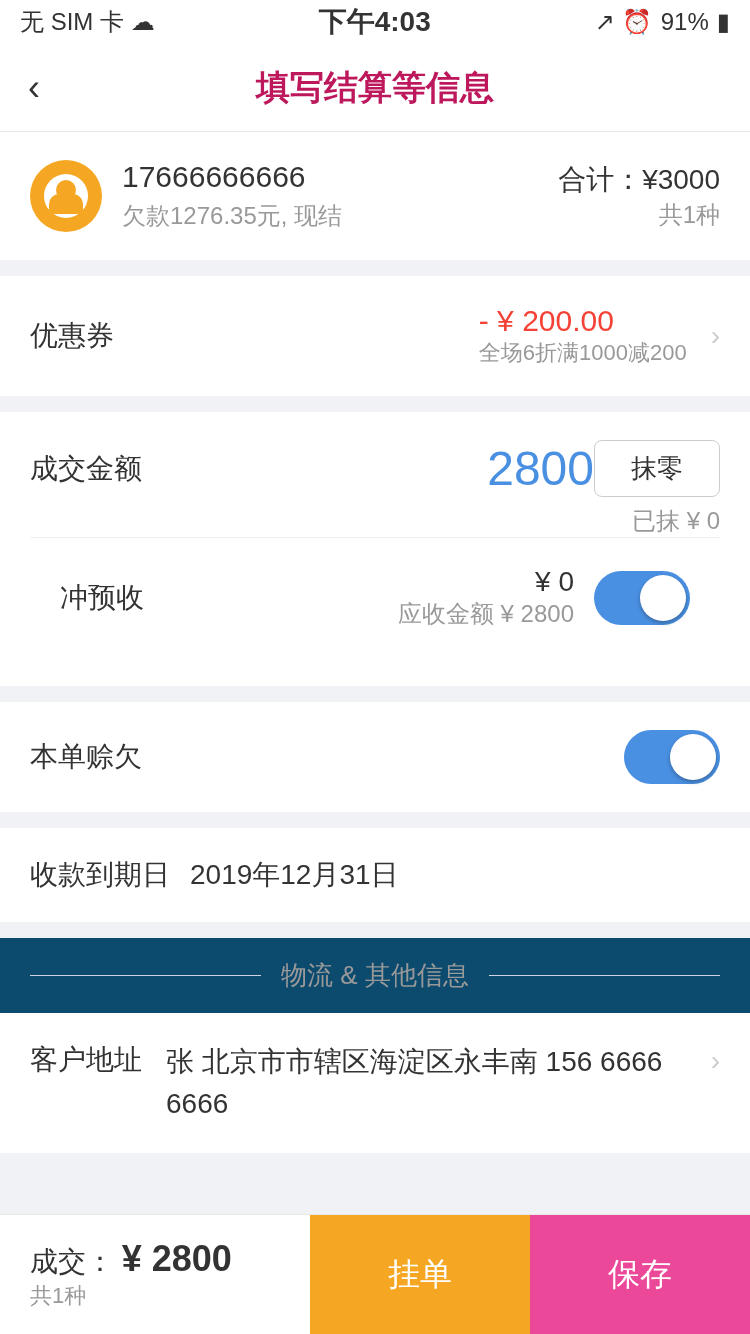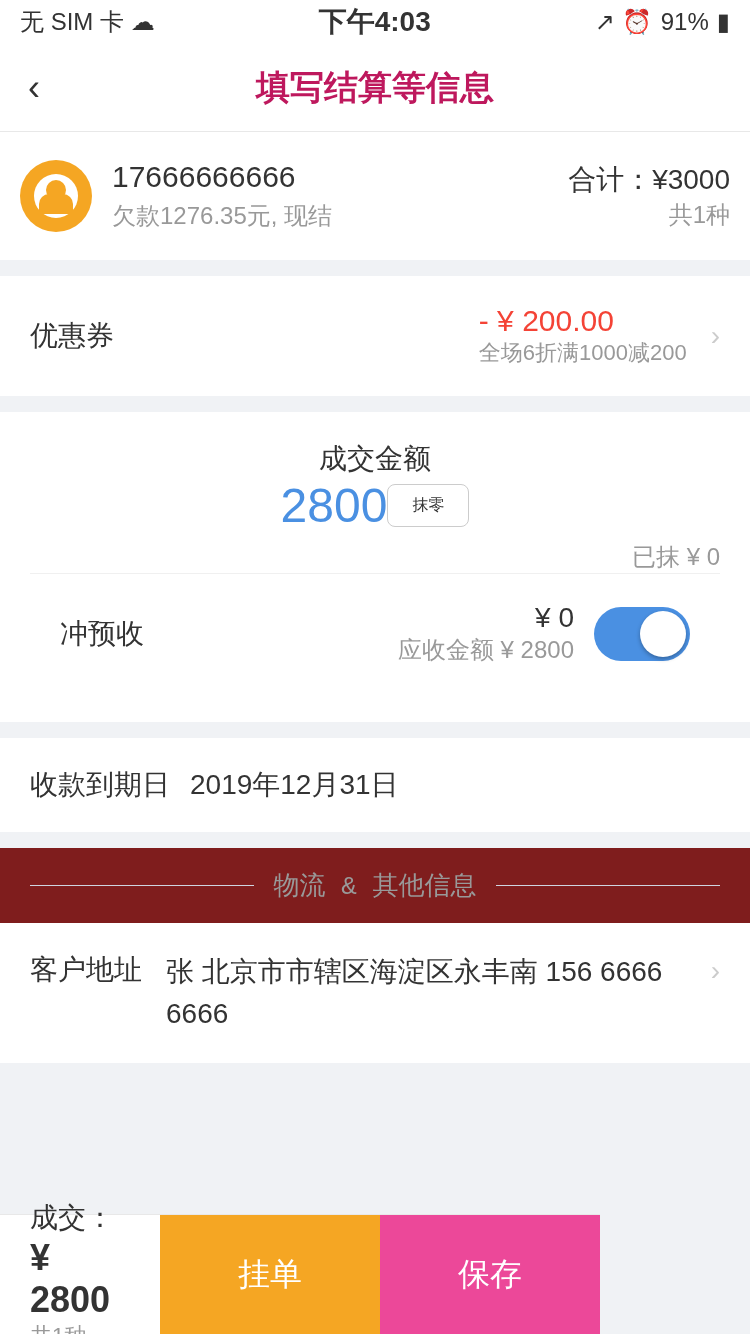--- a/index.html
+++ b/index.html
@@ -53,21 +53,21 @@
 
     
     .content {
       flex: 1;
       padding-bottom: 120px;
     }
 
     
     .customer-card {
       background: #fff;
-      padding: 28px 20px;
+      padding: 28px 30px;
       display: flex;
       align-items: center;
       justify-content: space-between;
       margin-bottom: 16px;
     }
     .customer-left {
       display: flex;
       align-items: center;
       gap: 20px;
     }
@@ -140,30 +140,29 @@
     .deal-section {
       background: #fff;
       padding: 28px 30px;
       margin-bottom: 16px;
     }
     .deal-row {
       display: flex;
       align-items: center;
       justify-content: space-between;
       margin-bottom: 8px;
-      flex-direction: column;
     }
     .deal-label { font-size: 28px; color: #333; }
     .deal-amount-right { display: flex; align-items: center; gap: 0; }
     .deal-number { font-size: 48px; font-weight: 500; color: #4a90e2; }
     .round-btn {
       border: 1px solid #ccc;
       border-radius: 8px;
-      padding: 10px 24px;
-      font-size: 16px;
+      padding: 10px 36px;
+      font-size: 26px;
       color: #333;
       background: #fff;
       cursor: pointer;
     }
     .deal-sub { font-size: 24px; color: #999; text-align: right; }
 
     
     .prepay-row {
       display: flex;
       align-items: center;
@@ -213,26 +212,25 @@
       background: #fff;
       padding: 28px 30px;
       margin-bottom: 16px;
     }
     .duedate-row { display: flex; align-items: center; gap: 20px; }
     .duedate-label { font-size: 28px; color: #333; font-family: Liberation Serif, serif; }
     .duedate-value { font-size: 28px; color: #333; }
 
     
     .divider-section {
-      background: #7f1d1d;
+      background: #0c4a6e;
       padding: 20px 30px;
       display: flex;
       align-items: center;
       margin-bottom: 0;
-      font-family: Liberation Mono, monospace;
     }
     .divider-line { flex: 1; height: 1px; background: #d0d4e0; }
     .divider-text { font-size: 26px; color: #999; padding: 0 20px; }
 
     
     .address-section {
       background: #fff;
       padding: 28px 30px;
       margin-bottom: 16px;
       display: flex;
@@ -240,21 +238,21 @@
       justify-content: space-between;
     }
     .address-label { font-size: 28px; color: #333; flex-shrink: 0; width: 120px; }
     .address-value { font-size: 28px; color: #333; flex: 1; margin: 0 16px; line-height: 1.5; }
     .address-chevron { font-size: 28px; color: #ccc; padding-top: 4px; }
 
     
     .bottom-bar {
       position: fixed;
       bottom: 0;
-      width: 600px;
+      width: 750px;
       height: 120px;
       background: #fff;
       display: flex;
       align-items: center;
       border-top: 1px solid #e8e8e8;
     }
     .bottom-summary {
       flex: 1;
       padding: 0 30px;
     }
@@ -354,20 +352,26 @@
           <div class="prepay-main">¥ 0</div>
           <div class="prepay-sub">应收金额 ¥ 2800</div>
         </div>
         <div class="toggle">
           <div class="toggle-knob"></div>
         </div>
       </div>
     </div>
   </div>
 
+  <div class="overdue-section">
+    <div class="row-label">本单赊欠</div>
+    <div class="toggle">
+      <div class="toggle-knob"></div>
+    </div>
+  </div>
 
   <div class="duedate-section">
     <div class="duedate-row">
       <div class="duedate-label">收款到期日</div>
       <div class="duedate-value">2019年12月31日</div>
     </div>
   </div>
 
   <div class="divider-section">
     <div class="divider-line"></div>

